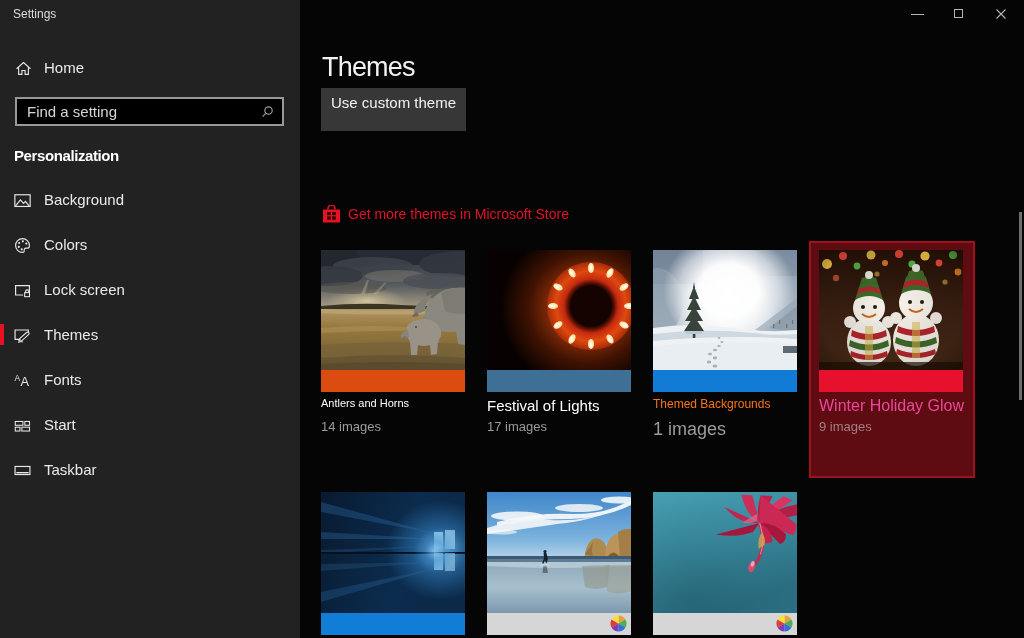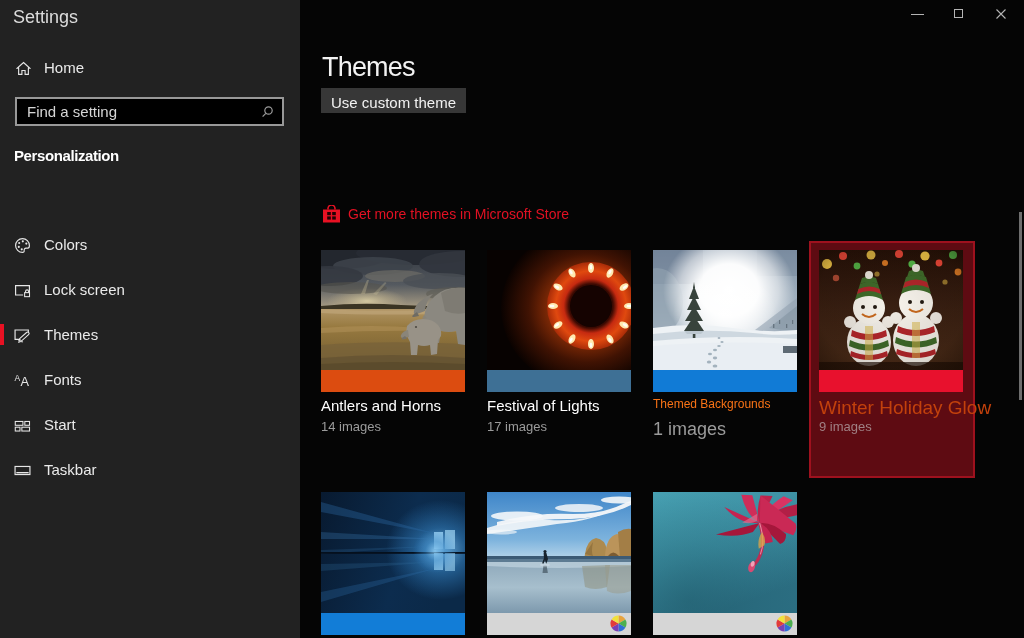--- a/index.html
+++ b/index.html
@@ -11,39 +11,46 @@
   #side { position:absolute; left:0; top:0; width:300px; height:638px; background:#222222; }
   .nav-item { position:absolute; left:0; width:300px; height:44px;padding-left:36px; }
   .nav-item .ic { position:absolute; left:14px; top:14px; width:17px; height:17px; }
   .nav-item .lbl { position:absolute; left:44px; top:13px; color:#eaeaea; font-size:15px; }
 </style>
 </head>
 <body>
 <div id="stage">
 
   <div id="side">
-    <div class="abs" style="left:13px; top:7px; font-size:18px; color:#dcdcdc;">Settings</div>
+    <div class="abs" style="left:13px; top:7px; font-size:12px; color:#dcdcdc;">Settings</div>
 
     <div class="nav-item" style="top:46px;">
       <svg class="ic" style="left:16px; width:15px; height:15px; top:15px;" viewBox="0 0 16 16">
           <path d="M8 1.6 L14.6 7.6 L13.2 7.6 L13.2 14.2 L9.7 14.2 L9.7 10.1 L6.3 10.1 L6.3 14.2 L2.8 14.2 L2.8 7.6 L1.4 7.6 Z" fill="none" stroke="#e6e6e6" stroke-width="1.2"></path>
         </svg>
       <div class="lbl">Home</div>
     </div>
 
     <div class="abs" style="left:15px; top:97px; width:269px; height:29px; background:#000000; border:2px solid #989898;padding-left:32px;">
       <div class="abs" style="left:10px; top:4px; font-size:15px; color:#d6d6d6;">Find a setting</div>
       <svg class="abs" style="right:7px; top:5px;" width="16" height="16" viewBox="0 0 16 16">
         <circle cx="9.5" cy="6.5" r="3.7" fill="none" stroke="#9a9a9a" stroke-width="1.2"></circle>
         <line x1="6.8" y1="9.3" x2="3.6" y2="12.7" stroke="#9a9a9a" stroke-width="1.2"></line>
       </svg>
     </div>
 
     <div class="abs" style="left:14px; top:147px; font-size:15px; font-weight:bold; letter-spacing:-0.4px; color:#ffffff;">Personalization</div>
 
+    <div class="nav-item" style="top:178px;">
+      <svg class="ic" viewBox="0 0 16 16">
+        <rect x="0.8" y="2.6" width="14.4" height="11" fill="none" stroke="#e6e6e6" stroke-width="1.1"></rect>
+        <path d="M1.5 13 L6 7.4 L9 10.8 L10.8 8.8 L14.2 13" fill="none" stroke="#e6e6e6" stroke-width="1.1"></path>
+      </svg>
+      <div class="lbl">Background</div>
+    </div>
 
     <div class="nav-item" style="top:223px;">
       <svg class="ic" viewBox="0 0 16 16">
         <path d="M8 1.5 a6.5 6.5 0 1 0 0 13 c1.2 0 1.8-.9 1.6-1.9 -.2-1.2.5-2.1 1.7-2.1 l1.7 0 c1 0 1.5-.9 1.5-2.5 A6.5 6.5 0 0 0 8 1.5 Z" fill="none" stroke="#e6e6e6" stroke-width="1.1"></path>
         <circle cx="4.9" cy="5.6" r="1" fill="#e6e6e6"></circle>
         <circle cx="8.3" cy="4.1" r="1" fill="#e6e6e6"></circle>
         <circle cx="11.6" cy="6.2" r="1" fill="#e6e6e6"></circle>
         <circle cx="4.5" cy="9.3" r="1" fill="#e6e6e6"></circle>
         <circle cx="7.3" cy="11.6" r="1" fill="#e6e6e6"></circle>
       </svg>
@@ -98,21 +105,21 @@
   </div>
 
   <div class="abs" style="left:911px; top:14px; width:13px; height:1px; background:#b4b4b4;"></div>
   <div class="abs" style="left:954px; top:9px; width:9px; height:9px; border:1px solid #b4b4b4;"></div>
   <svg class="abs" style="left:996px; top:9px;" width="10" height="10" viewBox="0 0 10 10">
     <path d="M0.5 0.5 L9.5 9.5 M9.5 0.5 L0.5 9.5" stroke="#b4b4b4" stroke-width="1.1"></path>
   </svg>
 
   <div class="abs" style="left:322px; top:52px; font-size:27px; font-weight:400; letter-spacing:-0.8px; color:#f2f2f2;">Themes</div>
 
-  <div class="abs" style="left:321px; top:88px; width:145px; height:25px; background:#373737; color:#f2f2f2; font-size:15px; text-align:center; line-height:29px;">Use custom theme</div>
+  <div class="abs" style="left:321px; top:88px; width:145px; height:43px; background:#373737; color:#f2f2f2; font-size:15px; text-align:center; line-height:29px;">Use custom theme</div>
 
 
   <svg class="abs" style="left:322px; top:205px;" width="19" height="18" viewBox="0 0 19 18">
     <path d="M6 4.5 v-1 a3.5 3.5 0 0 1 7 0 v1" fill="none" stroke="#e81123" stroke-width="1.6"></path>
     <rect x="1" y="4.5" width="17" height="13" fill="#e81123"></rect>
     <rect x="5.2" y="7" width="3.6" height="3.2" fill="#200204"></rect>
     <rect x="10.2" y="7" width="3.6" height="3.2" fill="#200204"></rect>
     <rect x="5.2" y="11.4" width="3.6" height="3.2" fill="#200204"></rect>
     <rect x="10.2" y="11.4" width="3.6" height="3.2" fill="#200204"></rect>
   </svg>
@@ -373,27 +380,27 @@
       <radialGradient id="c4vig" cx="0.5" cy="0.45" r="0.75">
         <stop offset="0" stop-color="#000000" stop-opacity="0"></stop>
           <stop offset="0.7" stop-color="#120700" stop-opacity="0.12"></stop>
           <stop offset="1" stop-color="#120700" stop-opacity="0.55"></stop>
       </radialGradient>
       <rect width="144" height="120" fill="url(#c4vig)"></rect>
     </svg>
     <div style="position:absolute; left:0; top:120px; width:144px; height:22px; background:#e8112d;"></div>
   </div>
 
-  <div class="abs" style="left:321px; top:397px; font-size:15px; color:#ffffff;">Antlers and Horns</div>
+  <div class="abs" style="left:321px; top:397px; font-size:11px; color:#ffffff;">Antlers and Horns</div>
   <div class="abs" style="left:321px; top:419px; font-size:13px; color:#9b9b9b;">14 images</div>
   <div class="abs" style="left:487px; top:397px; font-size:15px; color:#ffffff;">Festival of Lights</div>
   <div class="abs" style="left:487px; top:419px; font-size:13px; color:#9b9b9b;">17 images</div>
   <div class="abs" style="left:653px; top:397px; font-size:12px; color:#f97316;">Themed Backgrounds</div>
   <div class="abs" style="left:653px; top:419px; font-size:18px; color:#9b9b9b;">1 images</div>
-  <div class="abs" style="left:819px; top:397px; font-size:19px; color:#c2410c;">Winter Holiday Glow</div>
+  <div class="abs" style="left:819px; top:397px; font-size:16px; color:#ec4899;">Winter Holiday Glow</div>
   <div class="abs" style="left:819px; top:419px; font-size:13px; color:#a08084;">9 images</div>
 
   <div id="card5" class="abs" style="left:321px; top:492px; width:144px; height:143px;">
     <svg width="144" height="121" viewBox="0 0 144 121">
       <defs>
         <linearGradient id="c5bg" x1="0" y1="0" x2="1" y2="0.25">
           <stop offset="0" stop-color="#081a30"></stop>
             <stop offset="0.65" stop-color="#0c2c4e"></stop>
             <stop offset="1" stop-color="#0b2948"></stop>
         </linearGradient>

